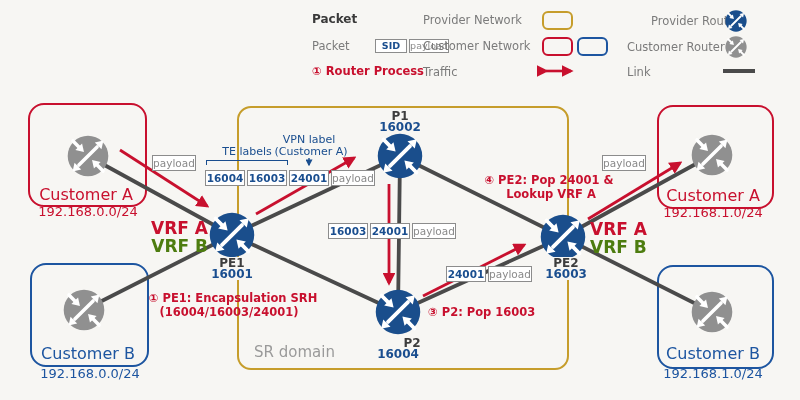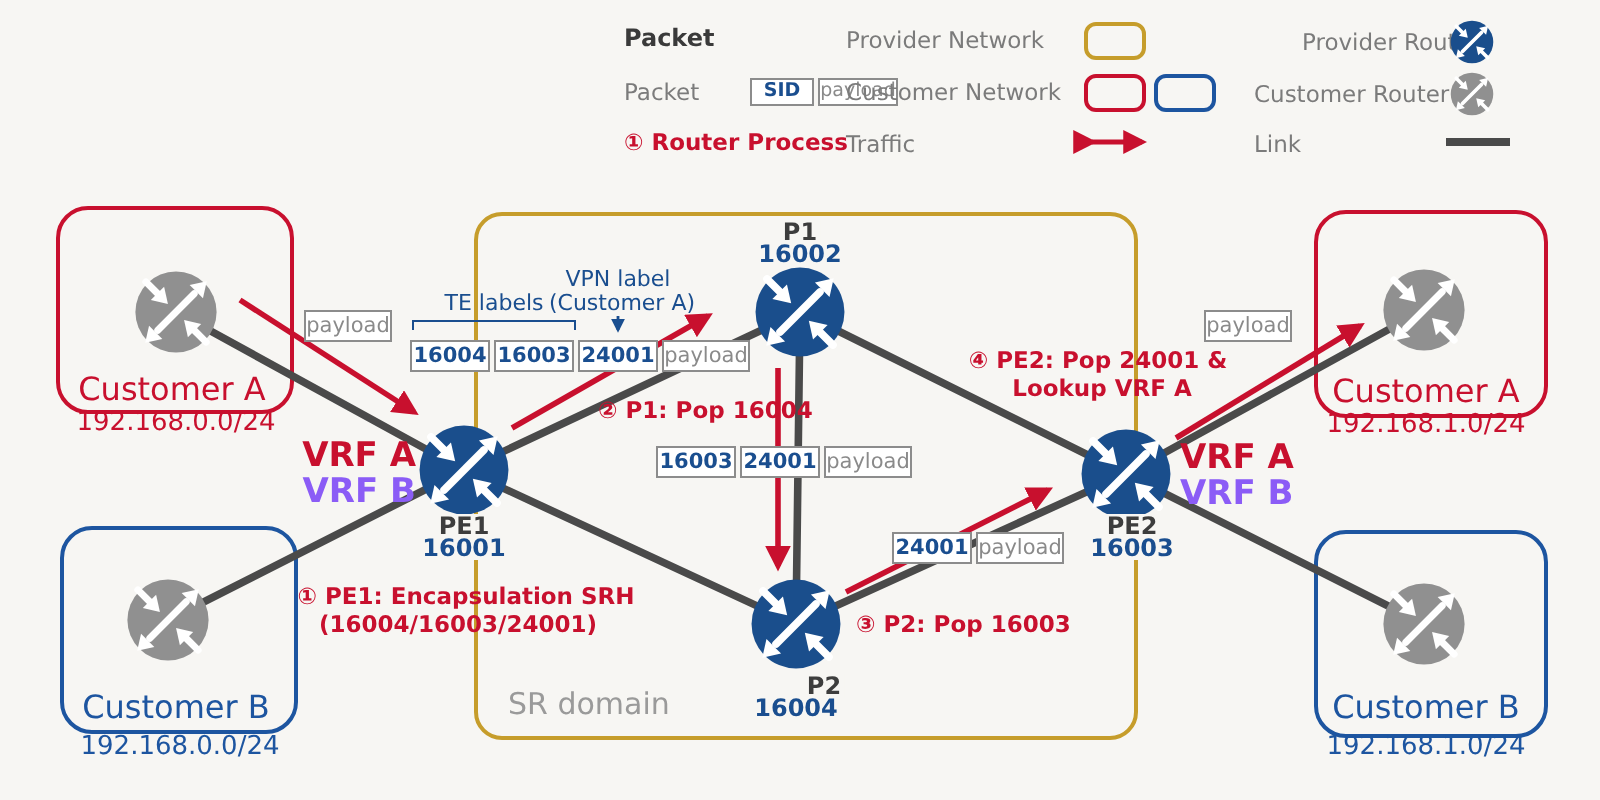--- a/index.html
+++ b/index.html
@@ -20,21 +20,21 @@
   .cust-box.blue { border-color:#1D55A0; }
 
   
   .site-name { font-size:16px; }
   .site-name.red, .subnet.red { color:#C8102E; }
   .site-name.blue, .subnet.blue { color:#1D55A0; }
   .subnet { font-size:13px; }
   .rname { font-size:12px; font-weight:bold; color:#3D3D3D; background:#F7F6F3; padding:0 2px; line-height:1.0; }
   .rsid  { font-size:12px; font-weight:bold; color:#1A4E8F; background:#F7F6F3; padding:0 2px; line-height:1.0; }
   .vrf { font-size:17px; font-weight:bold; white-space:nowrap; }
-  .vrf.a { color:#C8102E; } .vrf.b { color:#8b5cf6; }
+  .vrf.a { color:#C8102E; } .vrf.b { color:#4d7c0f; }
   .step { font-size:11.5px; font-weight:bold; color:#C8102E; white-space:nowrap; }
   .note { font-size:11px; color:#1A4E8F; white-space:nowrap; }
   .srdomain-label { font-size:15px; color:#9A9A9A; }
 
   
   .stack { display:flex; gap:2px; }
   .cell {
     height:14px; line-height:14px; background:#FFFFFF;
     border:1.5px solid #8C8C8C; text-align:center;
     font-size:10.5px; font-weight:bold; color:#1A4E8F;
@@ -195,21 +195,20 @@
   <div class="abs cx rname" style="left:566px; top:257px;">PE2</div>
   <div class="abs cx rsid" style="left:566px; top:268px;">16003</div>
 
   <div class="abs rx vrf a" style="left:208px; top:218px;">VRF A</div>
   <div class="abs rx vrf b" style="left:208px; top:236px;">VRF B</div>
   <div class="abs vrf a" style="left:590px; top:219px;">VRF A</div>
   <div class="abs vrf b" style="left:590px; top:237px;">VRF B</div>
 
   <div class="abs cx step" style="left:233px; top:291px;">① PE1: Encapsulation SRH</div>
   <div class="abs cx step" style="left:229px; top:305px;">(16004/16003/24001)</div>
-  <div class="abs step" style="left:299px; top:198px;">② P1: Pop 16004</div>
   <div class="abs step" style="left:428px; top:305px;">③ P2: Pop 16003</div>
   <div class="abs cx step" style="left:549px; top:173px;">④ PE2: Pop 24001 &amp;</div>
   <div class="abs cx step" style="left:551px; top:187px;">Lookup VRF A</div>
 
   <div class="abs cx site-name red" style="left:86px;  top:185px;">Customer A</div>
   <div class="abs cx subnet red" style="left:88px;  top:204px;">192.168.0.0/24</div>
   <div class="abs cx site-name blue" style="left:88px;  top:344px;">Customer B</div>
   <div class="abs cx subnet blue" style="left:90px;  top:366px;">192.168.0.0/24</div>
   <div class="abs cx site-name red" style="left:713px; top:186px;">Customer A</div>
   <div class="abs cx subnet red" style="left:713px; top:205px;">192.168.1.0/24</div>

